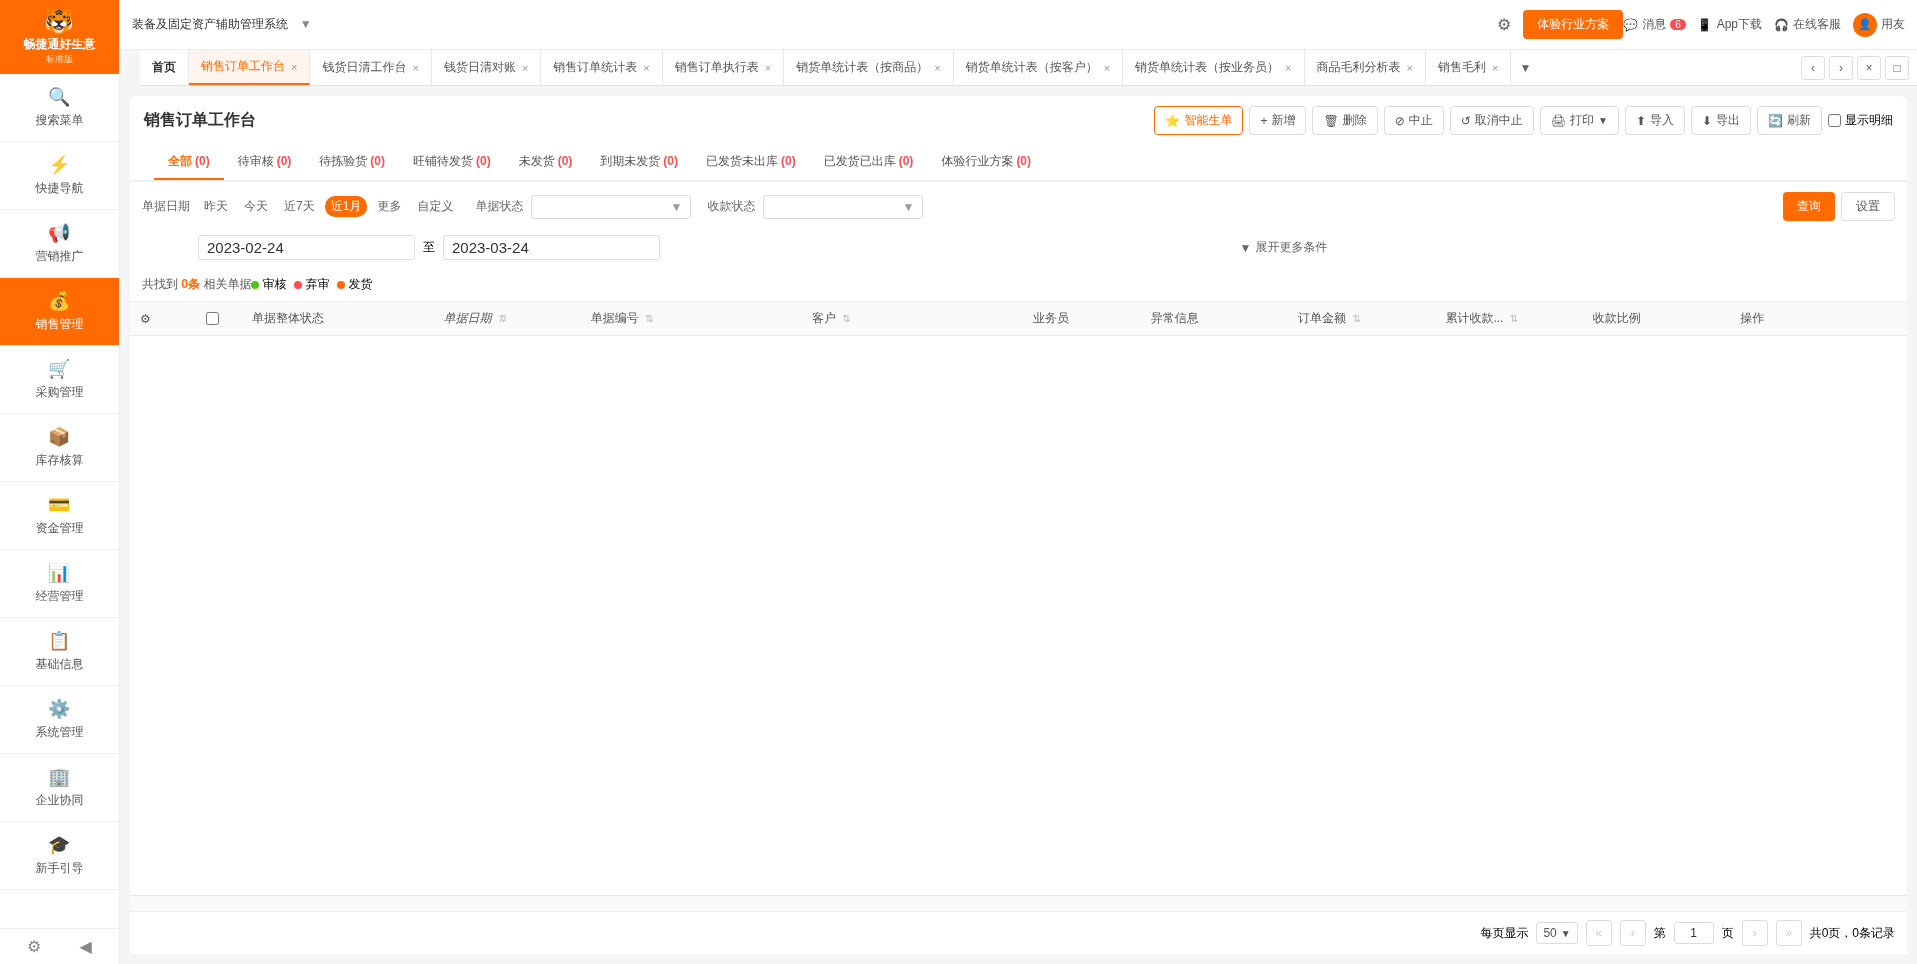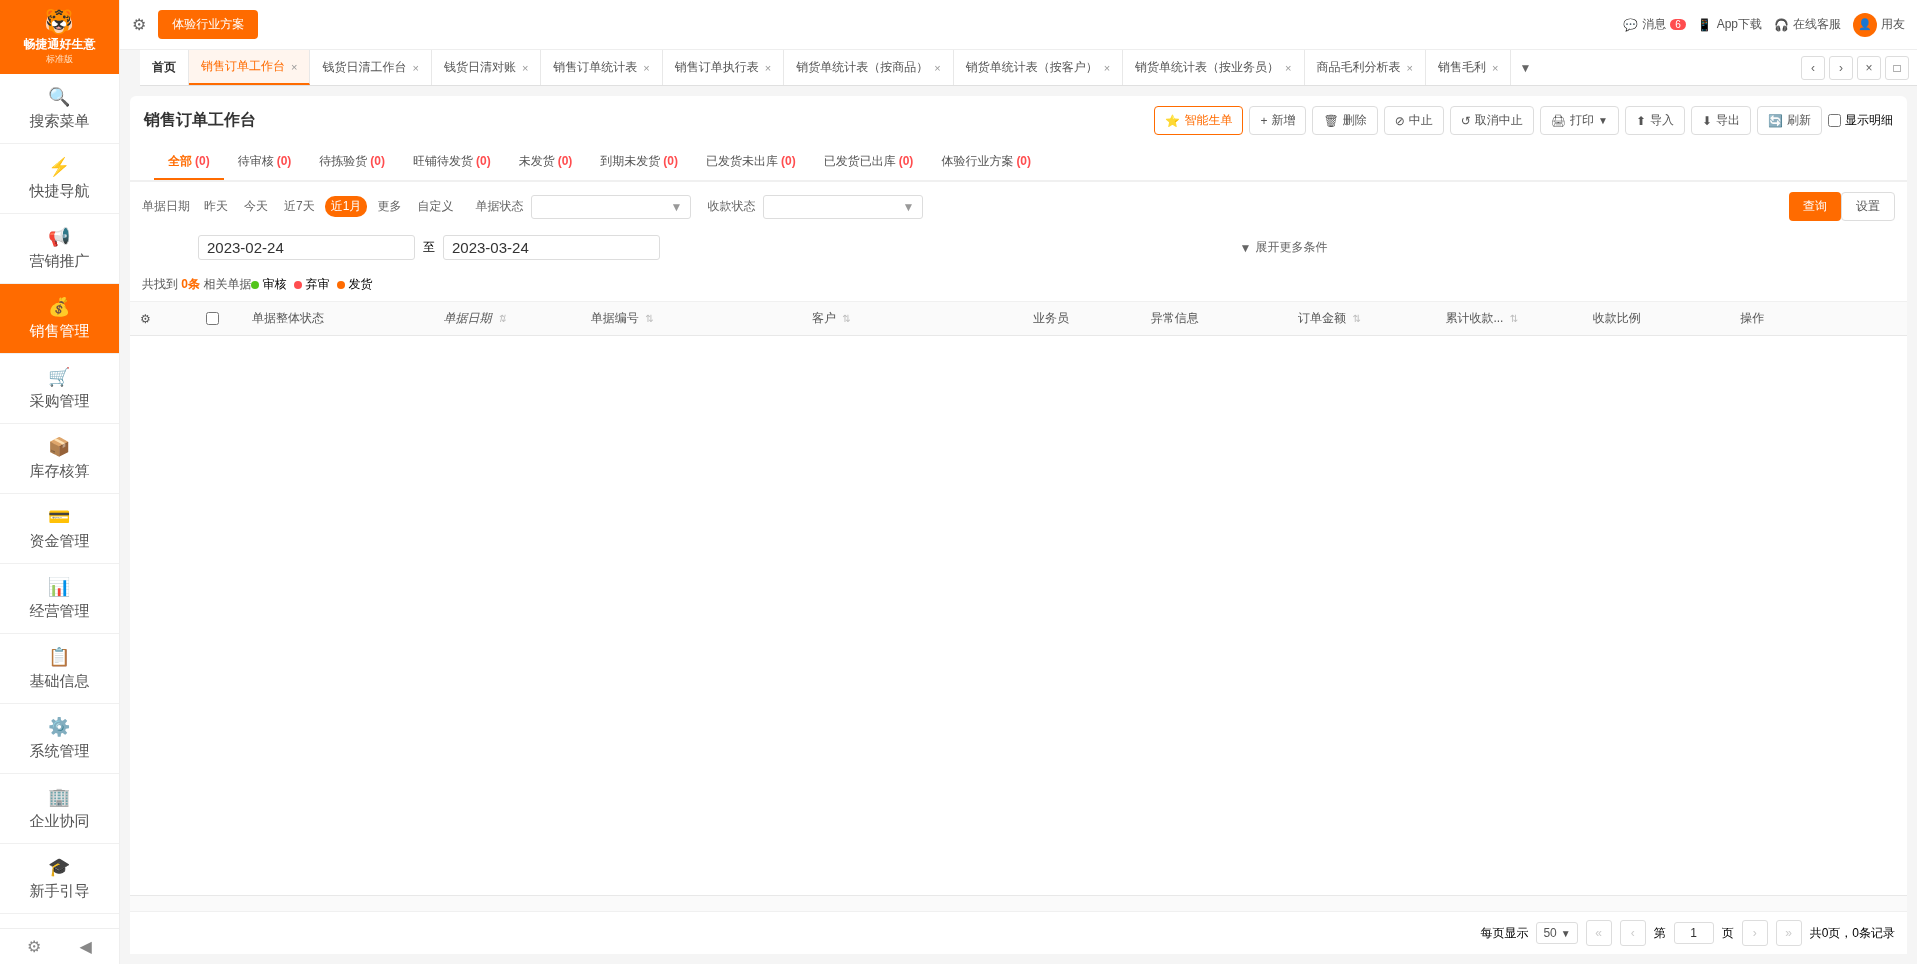--- a/index.html
+++ b/index.html
@@ -4,21 +4,21 @@
   <style>
     * { box-sizing: border-box; margin: 0; padding: 0; font-family: 'Microsoft YaHei', Arial, sans-serif; font-size: 12px; }
     body { display: flex; height: 964px; overflow: hidden; background: #f5f5f5; }
 
     
     .sidebar { width: 120px; background: #fff; display: flex; flex-direction: column; border-right: 1px solid #eee; flex-shrink: 0; }
     .sidebar-nav { flex: 1; overflow-y: auto; }
     .sidebar-item { display: flex; flex-direction: column; align-items: center; justify-content: center; padding: 12px 4px; cursor: pointer; color: #555; border-bottom: 1px solid #f0f0f0; }
     .sidebar-item.active { background: #ff6b00; color: #fff; }
     .sidebar-item .icon { font-size: 18px; margin-bottom: 4px; }
-    .sidebar-item .label { font-size: 15px; text-align: center; }
+    .sidebar-item .label { font-size: 12px; text-align: center; }
     .sidebar-footer { padding: 8px; display: flex; justify-content: space-around; border-top: 1px solid #eee; }
     .sidebar-footer-btn { cursor: pointer; color: #888; font-size: 16px; }
 
     
     .main { flex: 1; display: flex; flex-direction: column; overflow: hidden; }
 
     
     .topbar { height: 50px; background: #fff; display: flex; align-items: center; padding: 0 12px; border-bottom: 1px solid #eee; flex-shrink: 0; }
     .topbar-title { flex: 1; color: #333; font-size: 13px; }
     .topbar-title span { margin-right: 8px; }
@@ -184,20 +184,24 @@
     </div>
   <div class="sidebar-footer">
     <span class="sidebar-footer-btn">⚙</span>
     <span class="sidebar-footer-btn">◀</span>
   </div>
 </div>
 
 <div class="main">
 
   <div class="topbar">
+    <div class="topbar-title">
+      <span>装备及固定资产辅助管理系统</span>
+      <span style="cursor:pointer;color:#888;">▼</span>
+    </div>
     <div class="topbar-settings">⚙</div>
     <div style="margin-left:12px;">
       <button class="topbar-btn-orange">体验行业方案</button>
     </div>
     <div class="topbar-actions">
       <div class="topbar-action">
         <span>💬</span>
         <span>消息</span>
         <span class="badge">6</span>
       </div>
@@ -352,21 +356,21 @@
             <span style="color:#999;">▼</span>
           </div>
         </div>
         <div class="search-field">
           <label>收款状态</label>
           <div class="search-select" style="width:160px;">
             <span></span>
             <span style="color:#999;">▼</span>
           </div>
         </div>
-        <div style="margin-left:auto;display:flex;">
+        <div style="margin-left:auto;display:flex;gap:6px;">
           <button class="btn-query">查询</button>
           <button class="btn-set">设置</button>
         </div>
       </div>
       <div class="search-bar-row2">
         <div style="display:flex;align-items:center;gap:8px;padding-left:68px;">
           <input type="text" class="date-input" value="2023-02-24" style="">
           <span>至</span>
           <input type="text" class="date-input" value="2023-03-24" style="">
         </div>

